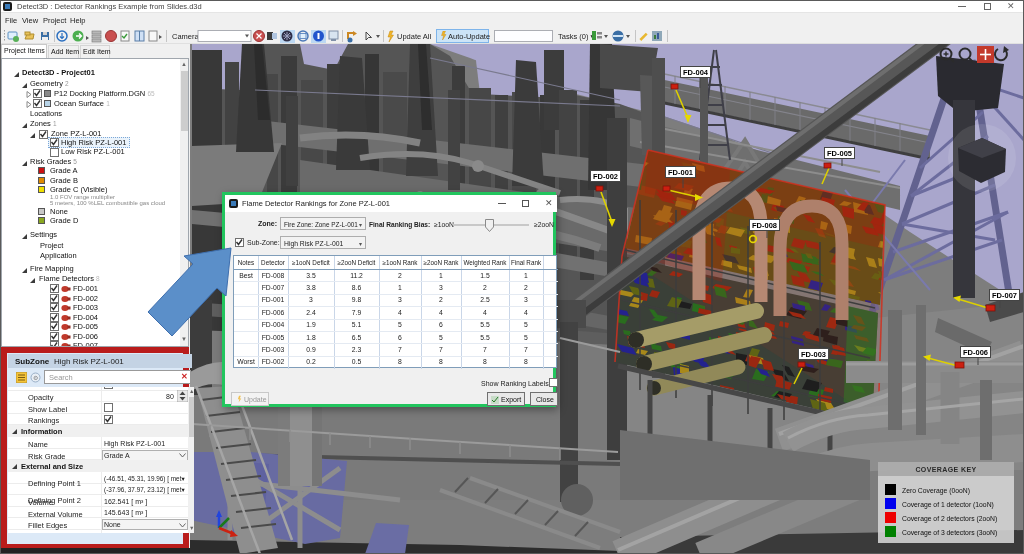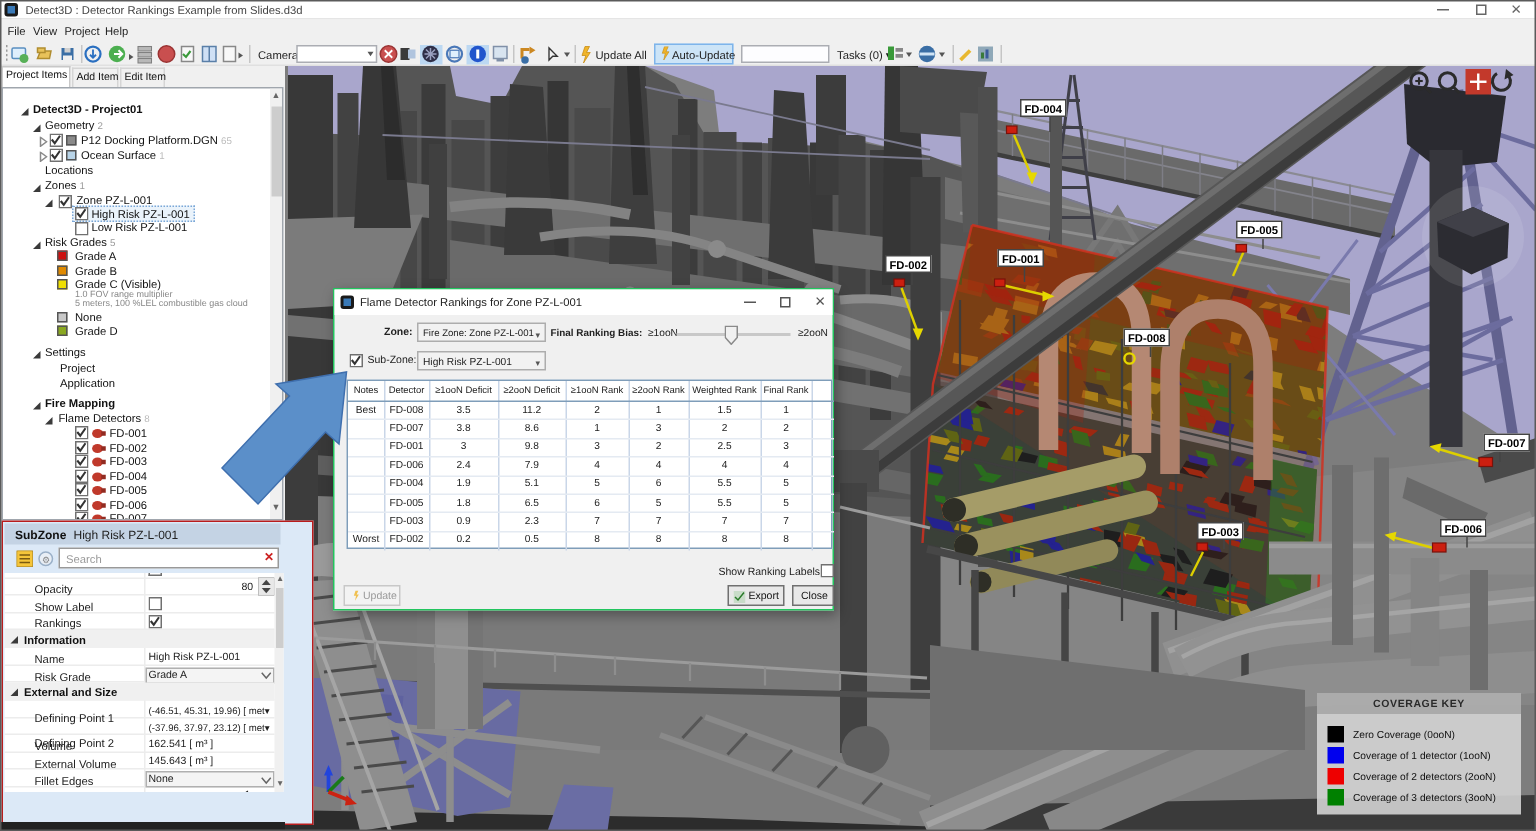--- a/index.html
+++ b/index.html
@@ -867,21 +867,21 @@
 <div style="position:absolute;left:48px;top:211px;font-size:7.5px;font-weight:normal;color:#111;white-space:nowrap">Grade D</div>
 <svg width="7" height="7" style="position:absolute;left:19px;top:228px" viewBox="0 0 7 7">
             <polygon points="6,1 6,6 1,6" fill="#3a3a3a"></polygon>
           </svg>
 <div style="position:absolute;left:28px;top:225px;font-size:7.5px;font-weight:normal;color:#111;white-space:nowrap">Settings</div>
 <div style="position:absolute;left:38px;top:236px;font-size:7.5px;font-weight:normal;color:#111;white-space:nowrap">Project</div>
 <div style="position:absolute;left:38px;top:246px;font-size:7.5px;font-weight:normal;color:#111;white-space:nowrap">Application</div>
 <svg width="7" height="7" style="position:absolute;left:19px;top:262px" viewBox="0 0 7 7">
             <polygon points="6,1 6,6 1,6" fill="#3a3a3a"></polygon>
           </svg>
-<div style="position:absolute;left:28px;top:259px;font-size:7.5px;font-weight:bold;color:#111;white-space:nowrap">Fire Mapping</div>
+<div style="position:absolute;left:28px;top:259px;font-size:7.5px;font-weight:normal;color:#111;white-space:nowrap">Fire Mapping</div>
 <svg width="7" height="7" style="position:absolute;left:27px;top:272px" viewBox="0 0 7 7">
             <polygon points="6,1 6,6 1,6" fill="#3a3a3a"></polygon>
           </svg>
 <div style="position:absolute;left:37px;top:269px;font-size:7.5px;font-weight:normal;color:#111;white-space:nowrap">Flame Detectors <span style="color:#bbb;font-size:6.5px">8</span></div>
 <svg width="9" height="9" style="position:absolute;left:48px;top:279px" viewBox="0 0 9 9">
             <rect x="0.5" y="0.5" width="8" height="8" fill="#fff" stroke="#707070"></rect>
             <path d="M 1.5 4 l 2 2.5 l 3.5 -5" stroke="#333" stroke-width="1.4" fill="none"></path>
           </svg>
 <svg width="10" height="8" style="position:absolute;left:59px;top:280px" viewBox="0 0 10 8">
             <ellipse cx="4" cy="4" rx="3.6" ry="3" fill="#c0392b"></ellipse>
@@ -939,21 +939,21 @@
           </svg>
 <svg width="10" height="8" style="position:absolute;left:59px;top:337px" viewBox="0 0 10 8">
             <ellipse cx="4" cy="4" rx="3.6" ry="3" fill="#c0392b"></ellipse>
             <rect x="6.5" y="2.5" width="3" height="3" fill="#922b21"></rect>
           </svg>
 <div style="position:absolute;left:71px;top:336px;font-size:7.5px;font-weight:normal;color:#111;white-space:nowrap">FD-007</div>
       </div>
     </div>
   </div>
 
-  <div class="abs" style="left:1px;top:303px;width:208px;height:203px;background:#dce9f7;border:1px solid #b91c1c">
+  <div class="abs" style="left:1px;top:303px;width:188px;height:203px;background:#dce9f7;border:6px solid #b91c1c">
     <div class="abs" style="left:1px;top:1px;width:184px;height:14px;background:#c4d3e4"></div>
     <div class="abs" style="left:8px;top:4px;font-size:8px;font-weight:bold;color:#111">SubZone</div>
     <div class="abs" style="left:47px;top:4px;font-size:8px;color:#222">High Risk PZ-L-001</div>
     <svg width="11" height="11" viewBox="0 0 11 11" class="abs" style="left:9px;top:19px">
         <rect x="0" y="0" width="11" height="11" rx="1" fill="#f5c53a" stroke="#b8902a"></rect>
         <line x1="2" y1="3" x2="9" y2="3" stroke="#7a5a10"></line>
         <line x1="2" y1="5.5" x2="9" y2="5.5" stroke="#7a5a10"></line>
         <line x1="2" y1="8" x2="9" y2="8" stroke="#7a5a10"></line>
       </svg>
     <svg width="11" height="11" viewBox="0 0 11 11" class="abs" style="left:23px;top:19px">
@@ -1056,21 +1056,21 @@
   <div class="abs" style="left:7px;top:22px;width:11px;height:11px;background:#000"></div>
   <div class="abs" style="left:24px;top:24.5px;font-size:6.8px;color:#111;white-space:nowrap">Zero Coverage (0ooN)</div>
   <div class="abs" style="left:7px;top:36px;width:11px;height:11px;background:#0000ee"></div>
   <div class="abs" style="left:24px;top:38.5px;font-size:6.8px;color:#111;white-space:nowrap">Coverage of 1 detector (1ooN)</div>
   <div class="abs" style="left:7px;top:50px;width:11px;height:11px;background:#ee0000"></div>
   <div class="abs" style="left:24px;top:52.5px;font-size:6.8px;color:#111;white-space:nowrap">Coverage of 2 detectors (2ooN)</div>
   <div class="abs" style="left:7px;top:64px;width:11px;height:11px;background:#008000"></div>
   <div class="abs" style="left:24px;top:66.5px;font-size:6.8px;color:#111;white-space:nowrap">Coverage of 3 detectors (3ooN)</div>
 </div>
 
-<div class="abs" style="left:222px;top:192px;width:334px;height:215px;background:#f0f0f0;border:1px solid #22c55e;box-shadow:2px 3px 8px rgba(0,0,0,0.35);z-index:6">
+<div class="abs" style="left:222px;top:192px;width:334px;height:215px;background:#f0f0f0;border:3px solid #22c55e;box-shadow:2px 3px 8px rgba(0,0,0,0.35);z-index:6">
   <div class="abs" style="left:0;top:0;width:332px;height:17px;background:#fff">
     <div class="abs" style="left:4px;top:4px;width:9px;height:9px;background:#1a1a1a;border-radius:2px"></div>
     <div class="abs" style="left:6px;top:6px;width:5px;height:5px;background:#3a7ab8"></div>
     <div class="abs" style="left:17px;top:4px;font-size:7.5px;color:#222;white-space:nowrap">Flame Detector Rankings for Zone PZ-L-001</div>
     <div class="abs" style="left:273px;top:8px;width:8px;height:1px;background:#555"></div>
     <div class="abs" style="left:297px;top:5px;width:7px;height:7px;border:1px solid #555"></div>
     <div class="abs" style="left:320px;top:3px;font-size:9px;color:#555">✕</div>
   </div>
   <div class="abs" style="left:33px;top:25px;font-size:7px;font-weight:bold;color:#222">Zone:</div>
   <div class="abs" style="left:55px;top:22px;width:86px;height:13px;background:#f2f2f2;border:1px solid #adadad">

